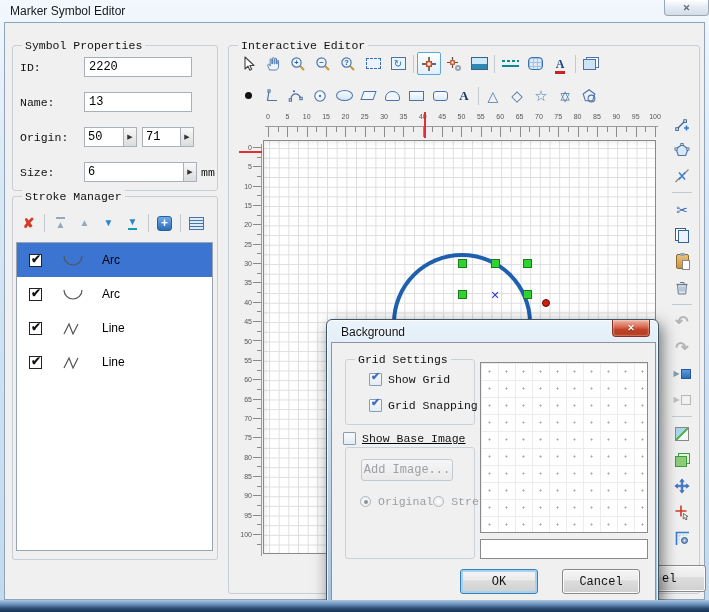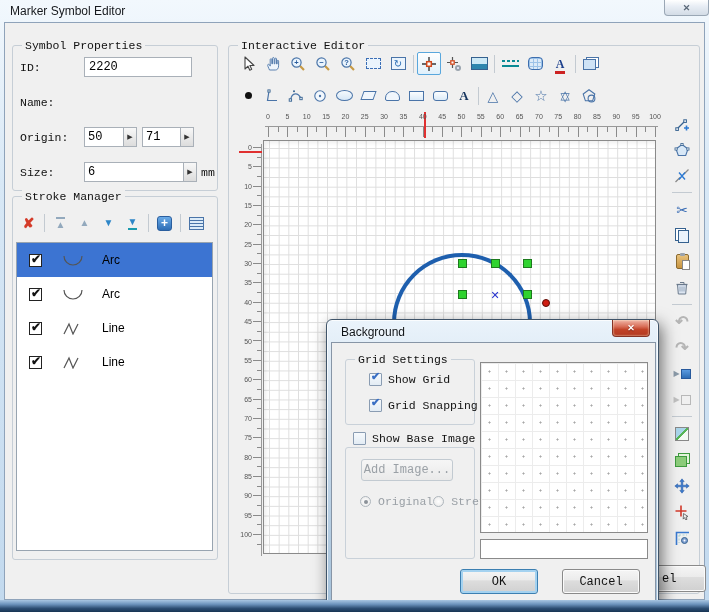--- a/index.html
+++ b/index.html
@@ -158,20 +158,21 @@
     <span>✕</span>
   </div>
   <div class="contentbg"></div>
   <div class="winbottom"></div>
 
   <div class="grp" style="left:12px;top:45px;width:206px;height:146px;"></div>
   <div class="glab" style="left:22px;top:39px;">Symbol Properties</div>
   <div class="flab" style="left:20px;top:61px;">ID:</div>
   <input class="tin" style="left: 84px; top: 57px; width: 108px; height: 20px;" readonly="" value="2220">
   <div class="flab" style="left:20px;top:96px;">Name:</div>
+  <input class="tin" style="left: 84px; top: 92px; width: 108px; height: 20px;" readonly="" value="13">
   <div class="flab" style="left:20px;top:131px;">Origin:</div>
   <div class="spin" style="left:84px;top:127px;width:53px;height:20px;">
     <input readonly="" value="50" style="">
     <span class="sbtn">▶</span>
   </div>
   <div class="spin" style="left:142px;top:127px;width:52px;height:20px;">
     <input readonly="" value="71" style="">
     <span class="sbtn">▶</span>
   </div>
   <div class="flab" style="left:20px;top:166px;">Size:</div>
@@ -561,21 +562,21 @@
       <div class="grp" style="left:13px;top:16px;width:130px;height:66px;border-color:#c9d1d9;"></div>
       <div class="glab" style="left:23px;top:10px;font-family:Liberation Mono, monospace;">Grid Settings</div>
       <div class="cbrow" style="left:37px;top:30px;">
         <span class="wcb on"></span>
         <span class="dlab">Show Grid</span>
       </div>
       <div class="cbrow" style="left:37px;top:56px;">
         <span class="wcb on"></span>
         <span class="dlab">Grid Snapping</span>
       </div>
-      <div class="cbrow" style="left:21px;top:89px;">
+      <div class="cbrow" style="left:11px;top:89px;text-decoration:underline;">
         <span class="wcb"></span>
         <span class="dlab">Show Base Image</span>
       </div>
       <div class="grp" style="left:13px;top:104px;width:130px;height:112px;border-color:#c9d1d9;"></div>
       <div class="btn dis" style="left:29px;top:116px;width:92px;height:22px;">Add Image...</div>
       <div class="radwrap">
           <div class="radrow">
             <span class="rad on"></span>
             <span class="dlab dis">Original</span>
           </div>

